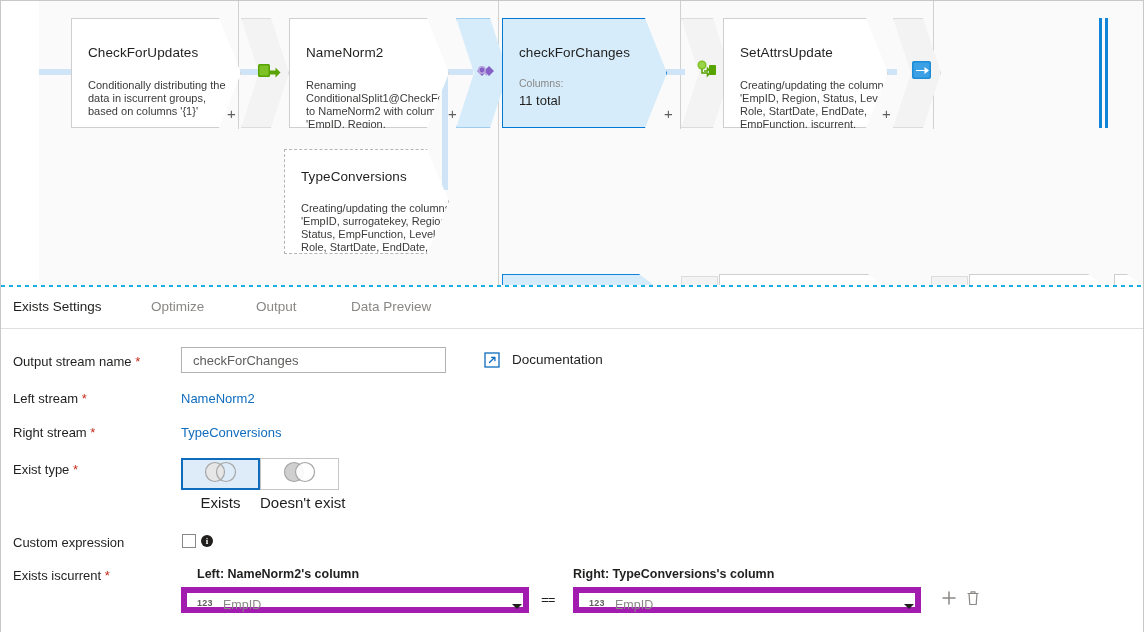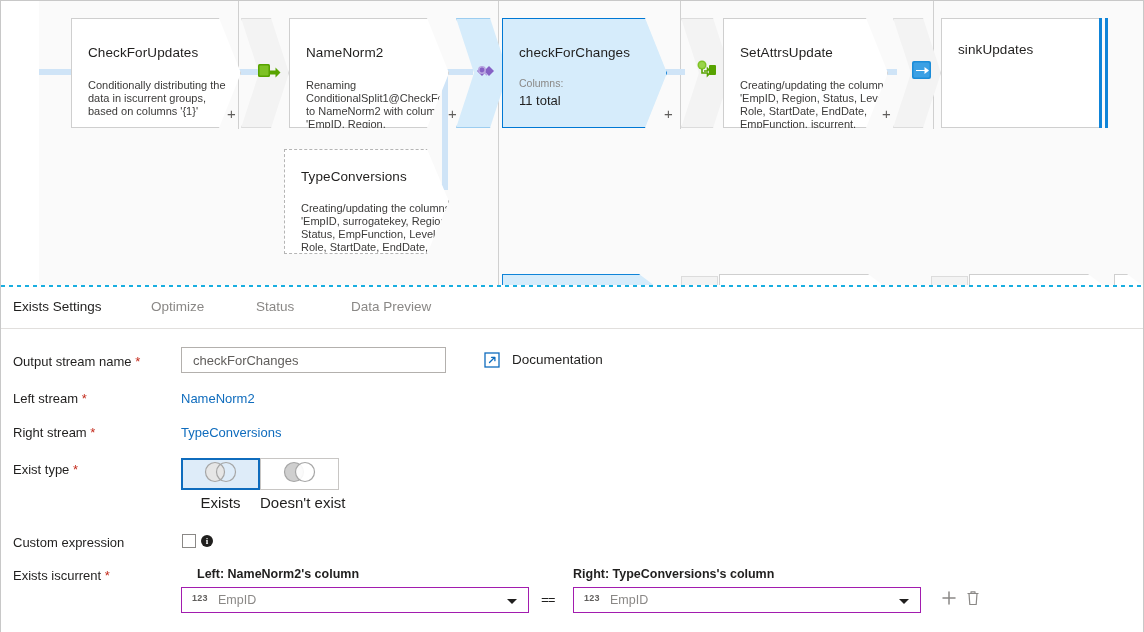--- a/index.html
+++ b/index.html
@@ -261,21 +261,21 @@
     font-size: 12.5px;
     font-weight: bold;
     color: #201f1e;
     white-space: nowrap;
   }
   .combo {
     position: absolute;
     box-sizing: border-box;
     height: 26px;
     background: #ffffff;
-    border: 1px solid #a21caf;
+    border: 6px solid #a21caf;
     cursor: pointer;
     padding-left: 8px;
   }
   .combo-type {
     position: absolute;
     left: 10px; top: 5px;
     font-size: 9px;
     font-weight: bold;
     color: #605e5c;
     letter-spacing: 0.2px;
@@ -388,23 +388,20 @@
 
     <div class="conn-tab" style="left:892px; top:17px; width:48px; height:110px;"></div>
     <div class="icon-chip" style="left:909px; top:58px;">
       <svg width="24" height="22" viewBox="0 0 24 22">
         <rect x="2" y="2" width="19" height="18" rx="2" fill="#1b8cd8"></rect>
         <rect x="3.5" y="3.5" width="16" height="15" rx="1.5" fill="#3ba0e4"></rect>
         <path d="M6 11h8.5V8l4.5 3.5-4.5 3.5v-3H6z" fill="#ffffff"></path>
       </svg>
     </div>
 
-    <div class="sink-node" style="left:940px; top:17px; width:160px; height:110px;">
-      <div class="node-title" style="top:23px;">sinkUpdates</div>
-    </div>
     <div class="sink-bar-a" style="left:1098px; top:17px; height:110px;"></div>
     <div class="sink-bar-b" style="left:1104px; top:17px; height:110px;"></div>
 
     <div class="node dashed" style="left:283px; top:148px; width:165px; height:105px;">
       <div class="node-title" style="top:19px;">TypeConversions</div>
       <div class="node-desc" style="top:52px; width:150px; max-height:52px;">Creating/updating the columns 'EmpID, surrogatekey, Region, Status, EmpFunction, Level, Role, StartDate, EndDate,</div>
     </div>
 
     <div class="ghost-node blue" style="left:501px; top:273px; width:153px; height:12px;"></div>
     <div class="ghost-tab" style="left:680px; top:275px; width:37px; height:10px;"></div>
@@ -415,21 +412,21 @@
   </div>
 
   <div class="splitter"></div>
   <div class="splitter-handle"></div>
 
   <div class="panel">
 
     <div class="tabbar">
       <div class="tab active" style="left:12px;">Exists Settings</div>
       <div class="tab" style="left:150px;">Optimize</div>
-      <div class="tab" style="left:255px;">Status</div>
+      <div class="tab" style="left:255px;">Output</div>
       <div class="tab" style="left:350px;">Data Preview</div>
     </div>
 
     <div class="field-label" style="left:12px; top:66px;">
       <span>Output stream name</span>
       <span class="req">*</span>
     </div>
     <input class="text-input" style="left: 180px; top: 59px; width: 265px; height: 26px;" value="checkForChanges">
 
     <div style="position:absolute; left:483px; top:64px; width:16px; height:16px;">

